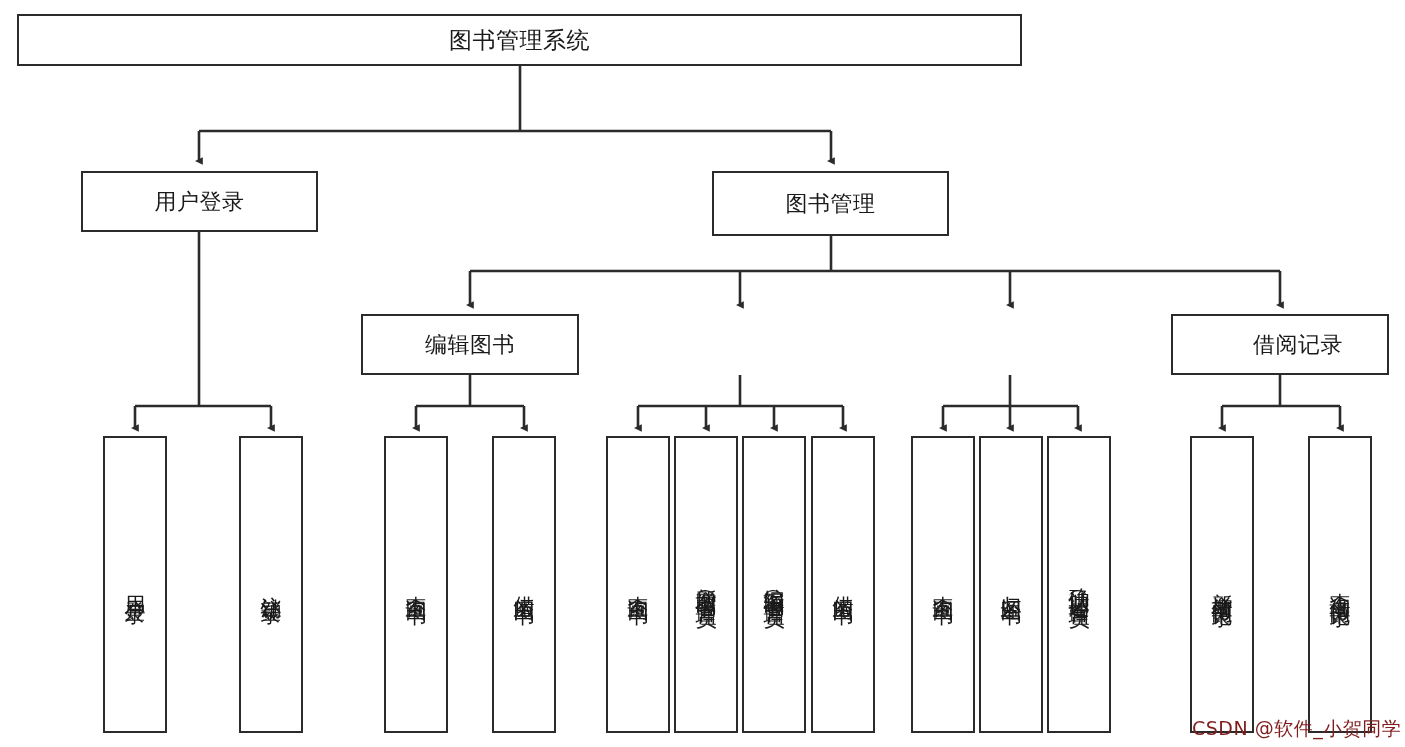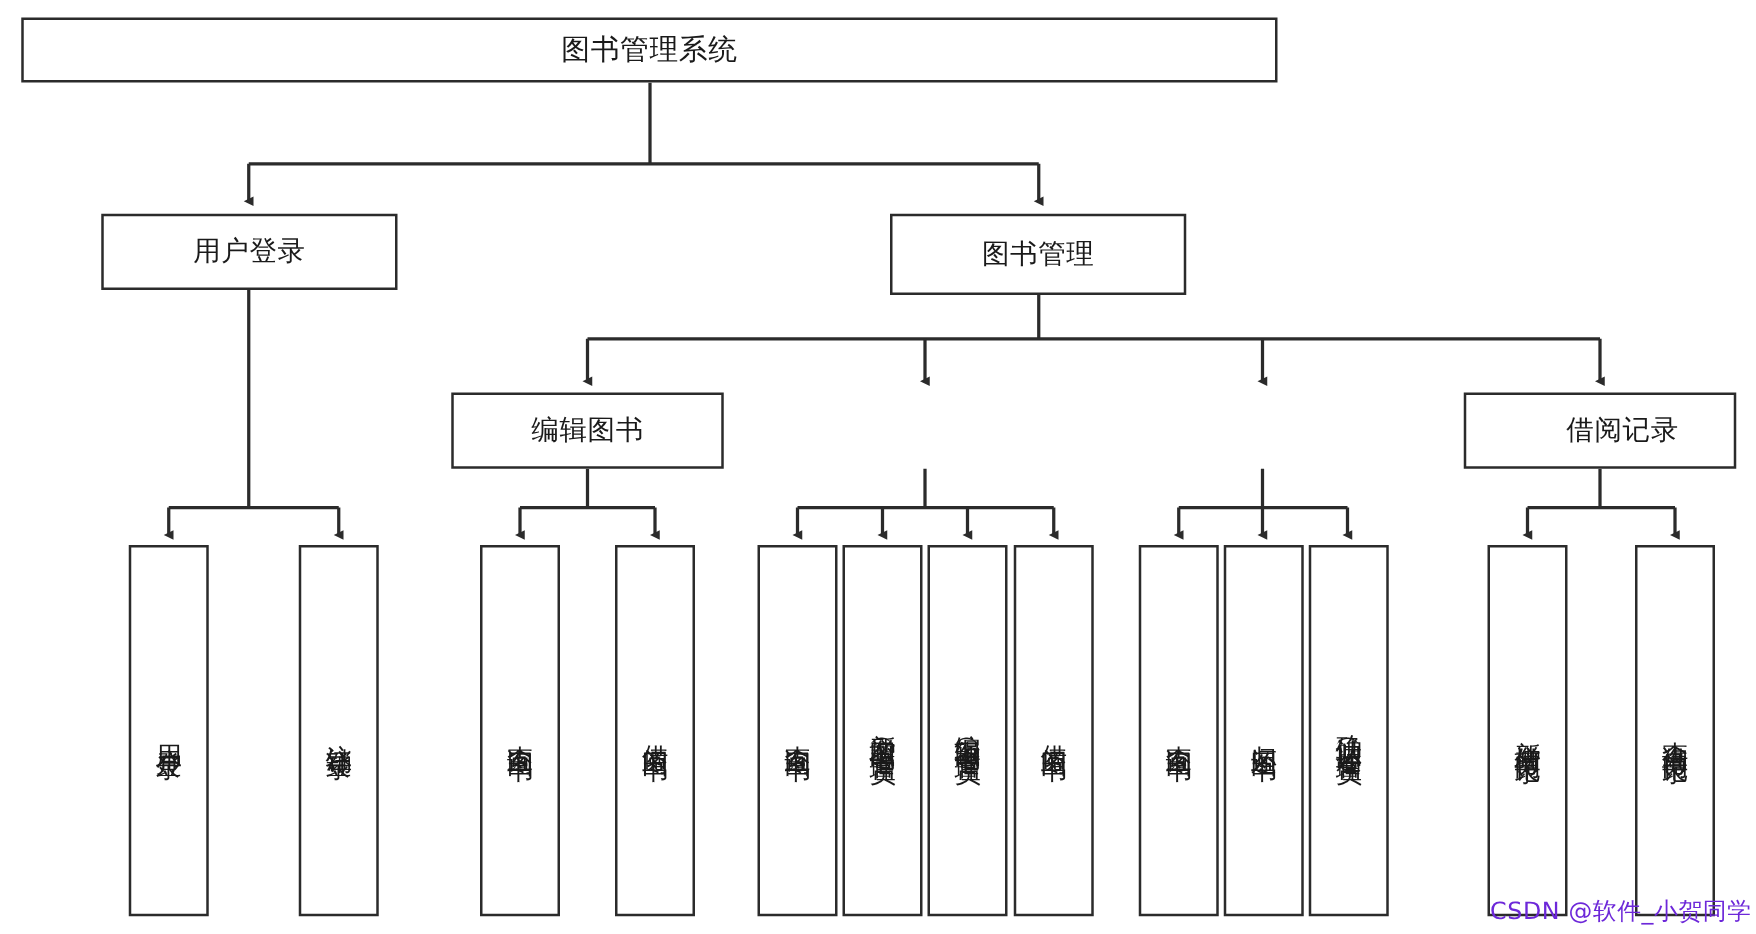--- a/index.html
+++ b/index.html
@@ -60,21 +60,21 @@
     text-orientation: upright;
     font-size: 21px;
     line-height: 1.05;
     letter-spacing: 3px;
     white-space: nowrap;
     max-height: 100%;
   }
   .watermark {
     position: absolute;
     font-size: 19px;
-    color: #6d28d9;
+    color: #7f1d1d;
     white-space: nowrap;
     letter-spacing: 0.5px;
     pointer-events: none;
   }
 </style>
 </head>
 <body>
 
 <div id="diagram-root">
 

